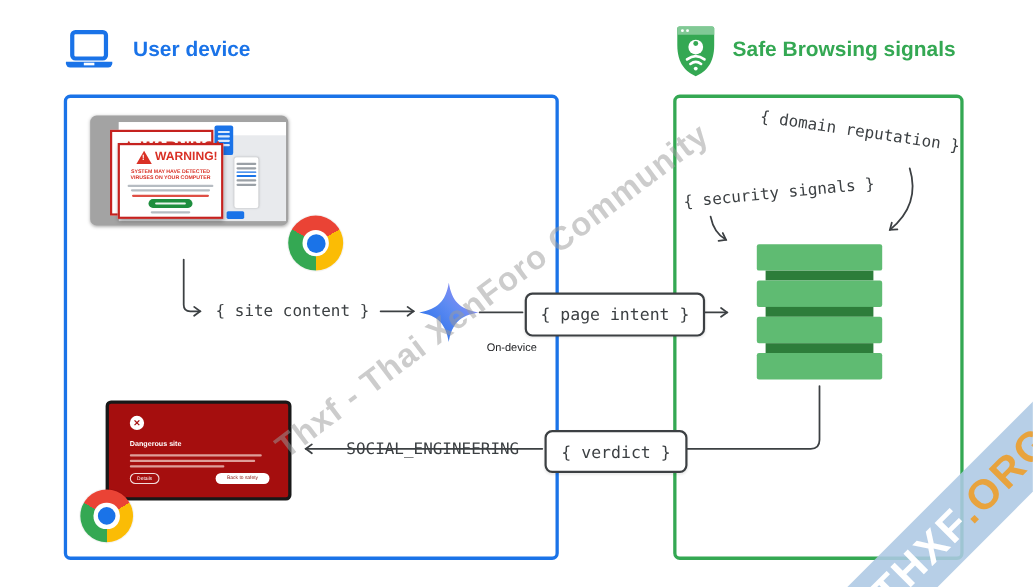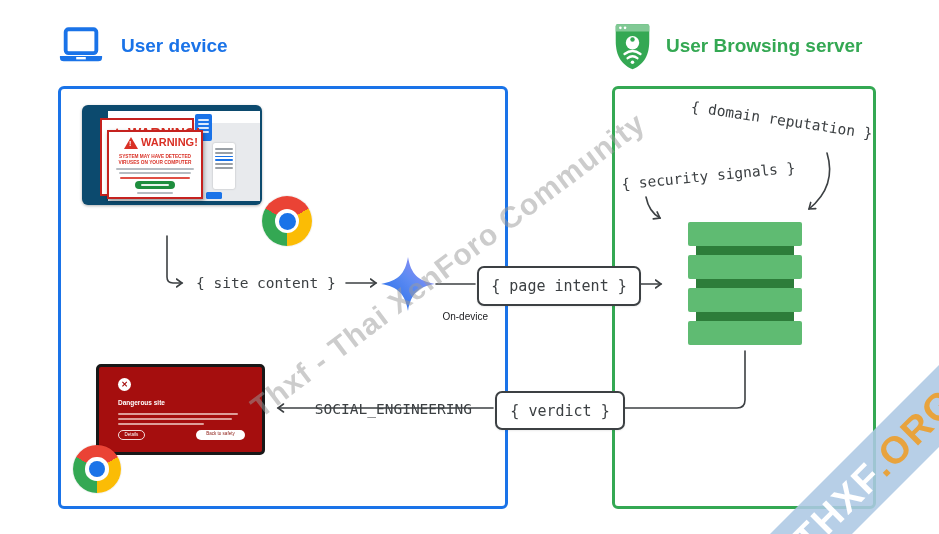--- a/index.html
+++ b/index.html
@@ -56,21 +56,21 @@
 
   
   #gemini-sparkle{left:380px;top:256px;width:56px;height:56px;z-index:8;}
 
   
   #server-stack{left:688px;top:222px;width:114px;height:123px;z-index:6;}
   .slab{position:absolute;left:0;width:114px;height:24px;background:#5fbb72;border-radius:2px;}
   .slab-joint{position:absolute;left:8px;width:98px;height:9px;background:#2d7d3a;}
 
   
-  #scam-shot{left:82px;top:105px;width:180px;height:100px;background:#0c4a6e;border-radius:6px;
+  #scam-shot{left:82px;top:105px;width:180px;height:100px;background:#a3a3a3;border-radius:6px;
              overflow:hidden;z-index:7;box-shadow:0 1px 3px rgba(0,0,0,.3);}
   #scam-browser{position:absolute;left:26px;top:6px;width:152px;height:90px;background:#e8eaed;}
   #scam-toolbar{position:absolute;left:0;top:0;width:152px;height:12px;background:#ffffff;}
   #scam-dropdown{position:absolute;left:87px;top:3px;width:17px;height:27px;background:#1a73e8;border-radius:2px;padding:3px 2px;box-sizing:border-box;}
   #scam-dropdown i{display:block;height:2px;background:rgba(255,255,255,.85);margin:2px 1px;border-radius:1px;}
   #scam-card{position:absolute;left:105px;top:32px;width:22px;height:46px;background:#fff;border-radius:2px;box-shadow:0 0 2px rgba(0,0,0,.25);padding:3px 2px;box-sizing:border-box;}
   #scam-card i{display:block;height:1.8px;background:#9aa0a6;margin:2px 0;border-radius:1px;}
   #scam-card i.blue{background:#1a73e8;}
   #scam-allow{position:absolute;left:98px;top:81px;width:16px;height:7px;background:#1a73e8;border-radius:1.5px;}
   .warn-pop{position:absolute;background:#fff;border:2px solid #c5221f;box-sizing:border-box;}
@@ -131,21 +131,21 @@
     <path d="M6 2 H38 Q40 2 40 4 V20 C40 38 32 46 22 50.5 C12 46 4 38 4 20 V4 Q4 2 6 2 Z" fill="#34a853"></path>
     <path d="M6 2 H38 Q40 2 40 4 V10 H4 V4 Q4 2 6 2 Z" fill="#81c995"></path>
     <circle cx="9" cy="6" r="1.4" fill="#fff"></circle>
       <circle cx="14" cy="6" r="1.4" fill="#fff"></circle>
     <circle cx="22" cy="22" r="7.2" fill="#fff"></circle>
     <circle cx="22" cy="18.5" r="2.4" fill="#34a853"></circle>
     <path d="M13.5 34 Q22 27.5 30.5 34" stroke="#fff" stroke-width="2.6" fill="none" stroke-linecap="round"></path>
     <path d="M16.8 38.5 Q22 34.5 27.2 38.5" stroke="#fff" stroke-width="2.6" fill="none" stroke-linecap="round"></path>
     <circle cx="22" cy="43" r="1.9" fill="#fff"></circle>
   </svg>
-  <div id="server-label" class="hdr">User Browsing server</div>
+  <div id="server-label" class="hdr">Safe Browsing signals</div>
 
   <div id="device-box" class="bigbox"></div>
   <div id="server-box" class="bigbox"></div>
 
   <svg id="connectors" width="939" height="534">
     <defs>
       <marker id="ah" markerWidth="14" markerHeight="14" refX="6.5" refY="6" orient="auto" markerUnits="userSpaceOnUse">
         <path d="M1,2 L6.5,6 L1,10" fill="none" stroke="#3c4043" stroke-width="1.6" stroke-linecap="round"></path>
       </marker>
     </defs>

